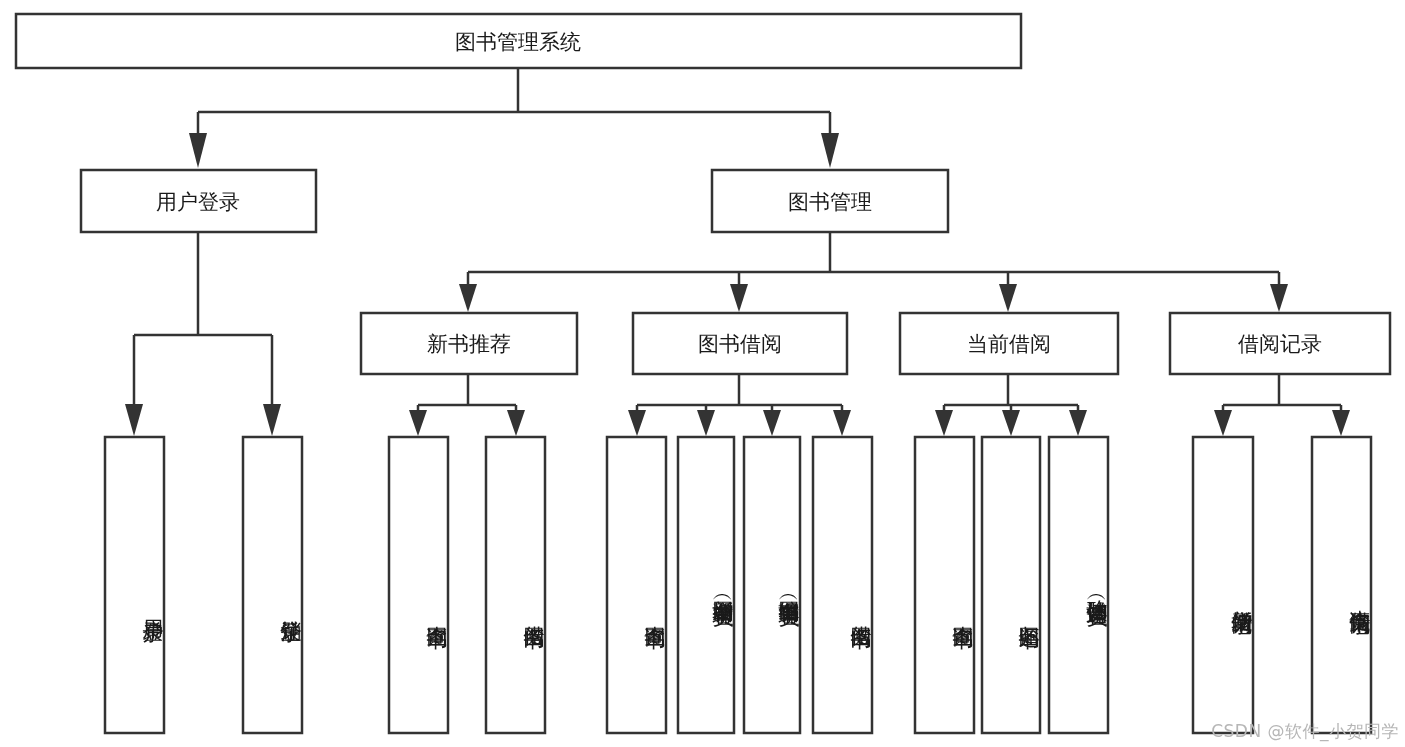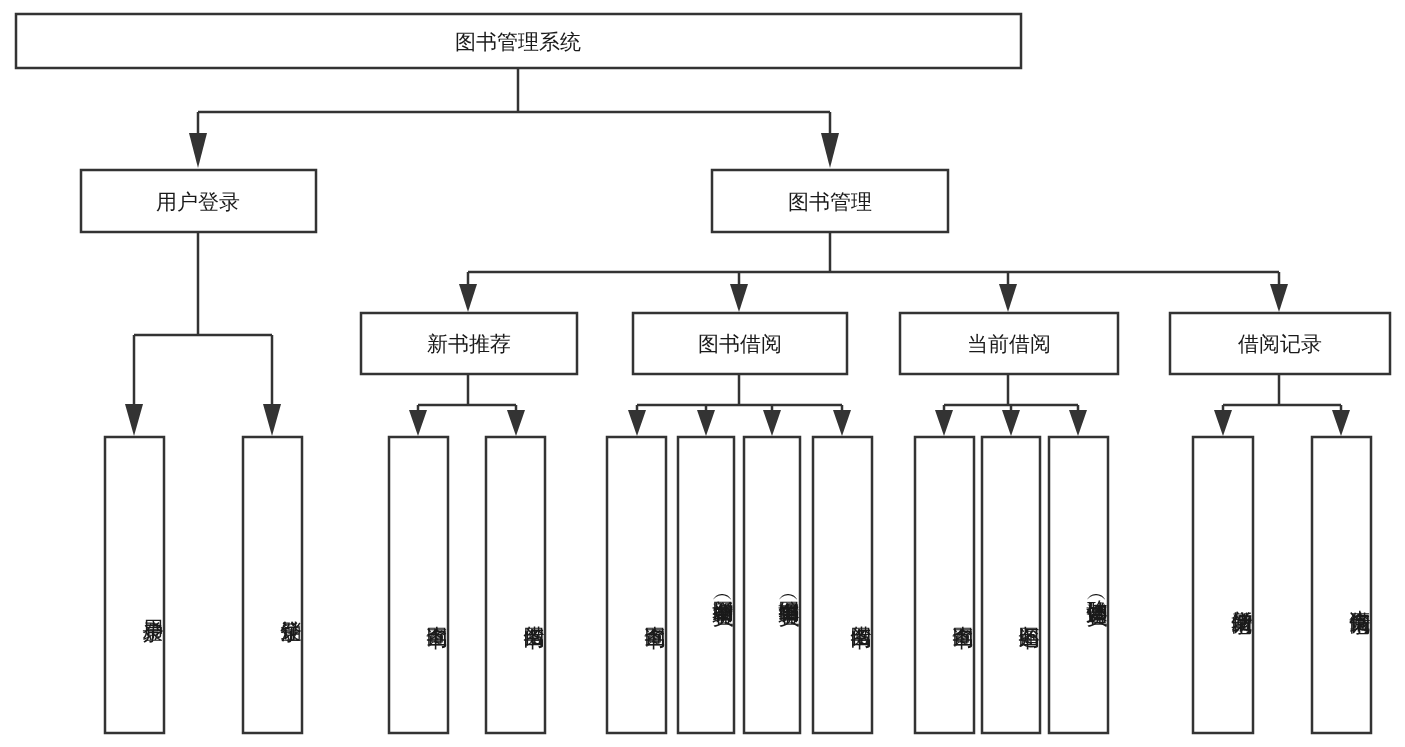--- a/index.html
+++ b/index.html
@@ -206,14 +206,15 @@
   <div class="node-label-v" style="left:744px; top:444px; width:56px; height:286px;">编辑图书（管理员）</div>
   <div class="node-label-v" style="left:813px; top:496px; width:59px; height:230px;">借阅图书</div>
 
   <div class="node-label-v" style="left:915px; top:496px; width:59px; height:230px;">查询图书</div>
   <div class="node-label-v" style="left:982px; top:496px; width:58px; height:230px;">归还图书</div>
   <div class="node-label-v" style="left:1049px; top:444px; width:59px; height:286px;">确认归还（管理员）</div>
 
   <div class="node-label-v" style="left:1193px; top:462px; width:60px; height:268px;">新增借阅记录</div>
   <div class="node-label-v" style="left:1312px; top:462px; width:59px; height:268px;">查询借阅记录</div>
 
+  <div class="watermark">CSDN @软件_小贺同学</div>
 
 </div>
 
 </body></html>

